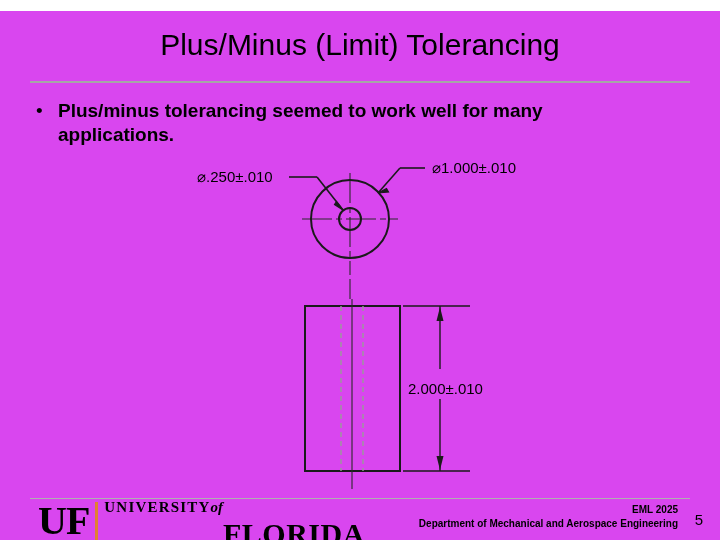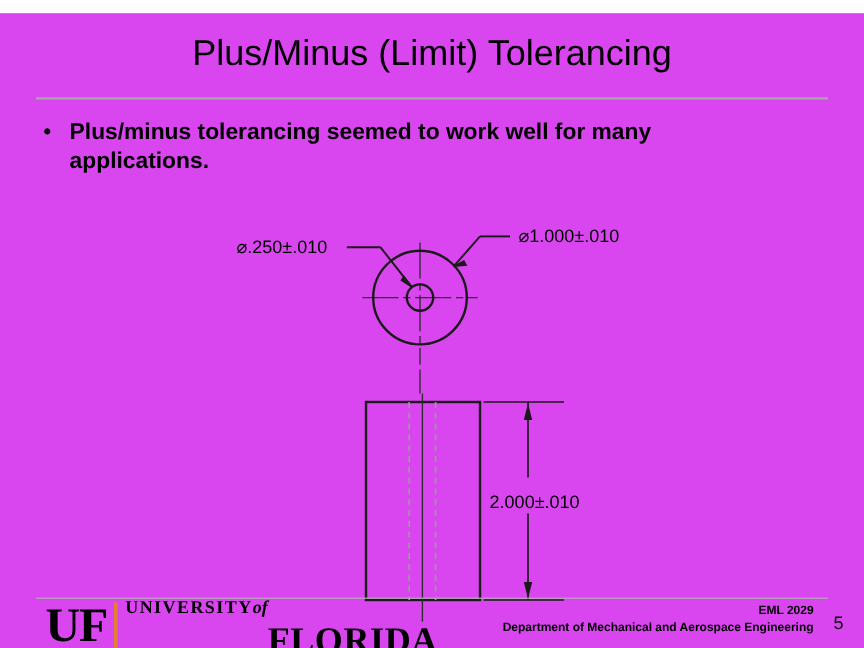--- a/index.html
+++ b/index.html
@@ -71,21 +71,20 @@
     font-weight: bold;
   }
 
   
   .drawing {
     position: absolute;
     left: 0;
     top: 140px;
     width: 584px;
     height: 345px;
-    margin-top: 29px;
   }
   .drawing svg { display: block; }
 
   
   .footer-rule {
     position: absolute;
     left: 30px;
     top: 487px;
     width: 660px;
     height: 1px;
@@ -240,19 +239,19 @@
     <span class="uf-bar" style="background: rgb(224, 128, 48);"></span>
     <span class="uf-words">
       <span class="uf-univ">
         <span>UNIVERSITY</span><span class="of">of</span>
       </span>
       <span class="uf-florida">FLORIDA</span>
     </span>
   </div>
 
   <div class="footer-meta">
-    <div>EML 2029</div>
+    <div>EML 2025</div>
     <div>Department of Mechanical and Aerospace Engineering</div>
   </div>
 
   <div class="page-number">5</div>
 
 </div>
 
 </body></html>

